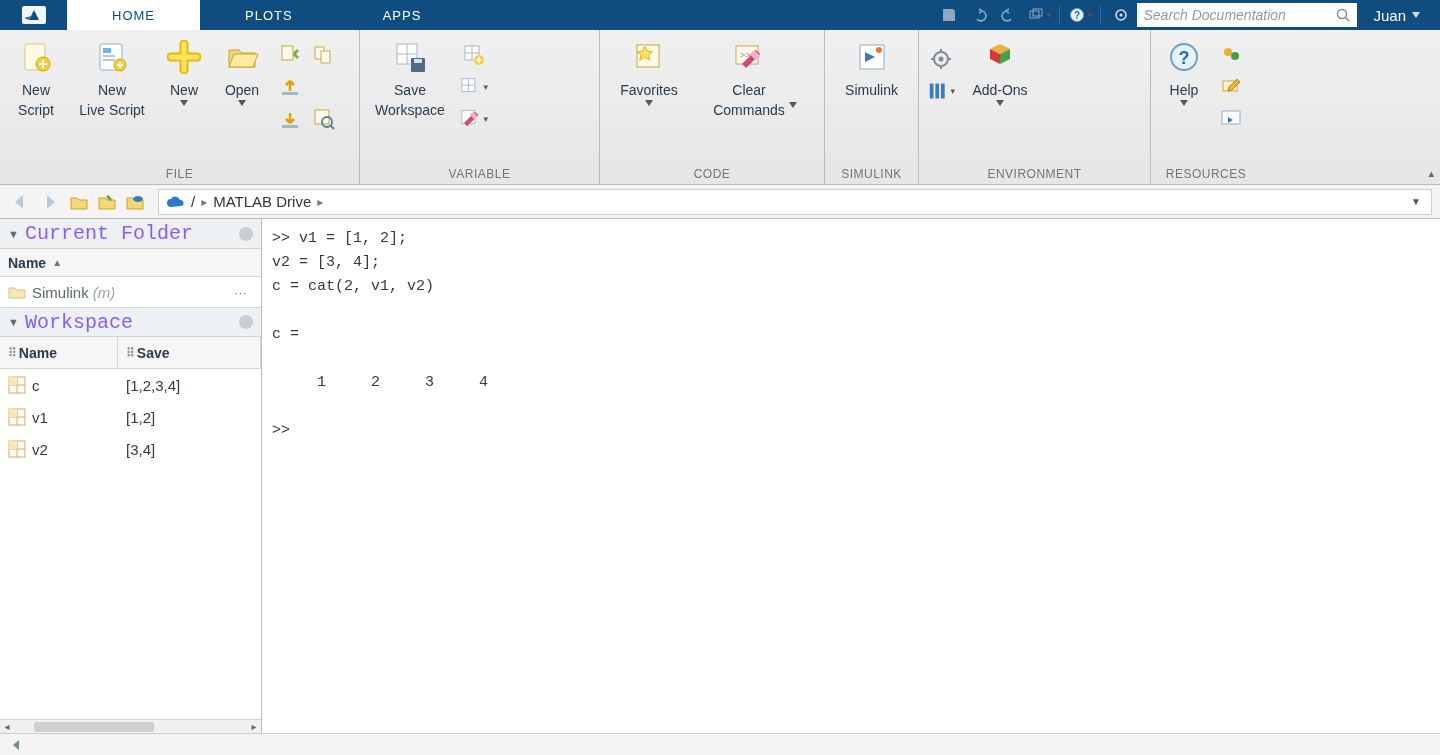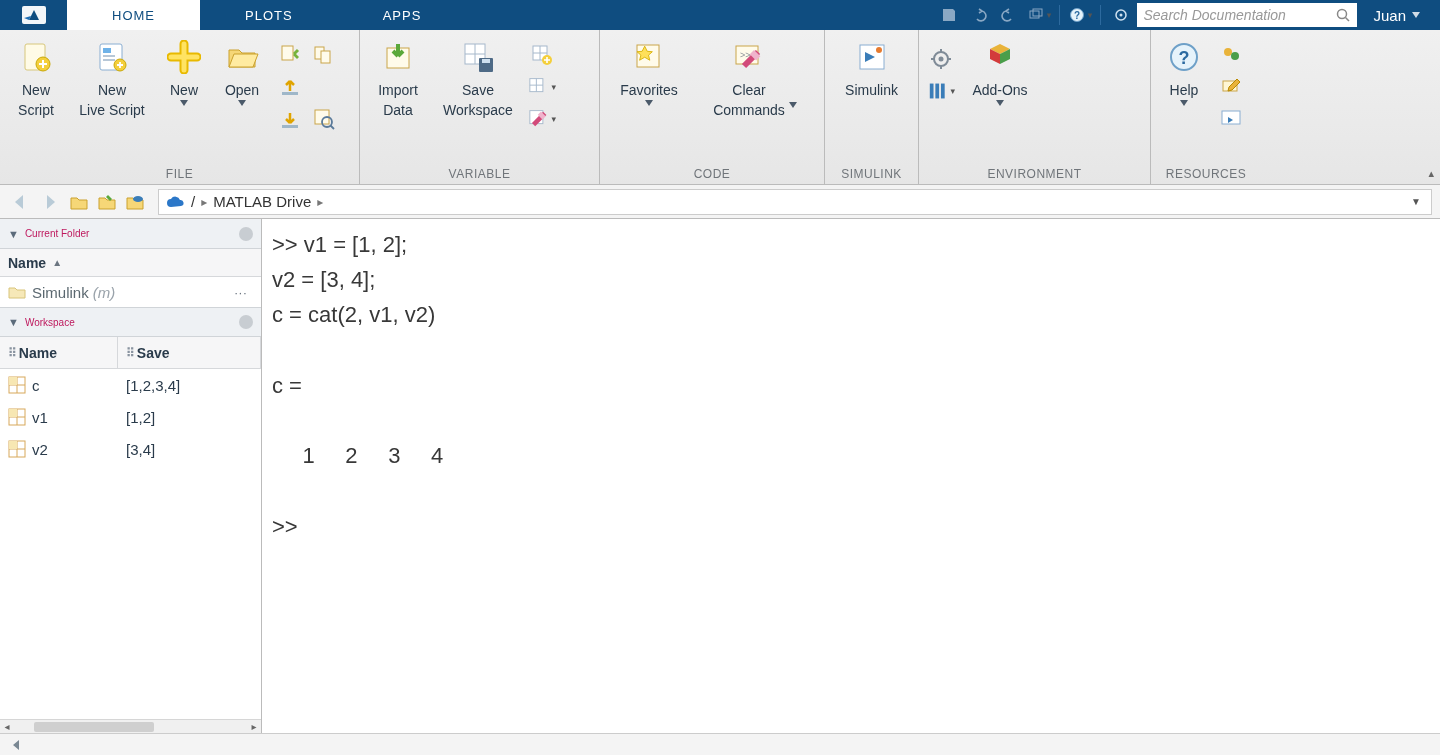--- a/index.html
+++ b/index.html
@@ -43,27 +43,27 @@
   .nav-icon svg { width:20px; height:20px; }
   .addr-box { flex:1; height:26px; border:1px solid #ccc; background:#fff; margin-left:6px; display:flex; align-items:center; padding:0 6px; gap:6px; }
   .addr-box .crumb { color:#333; font-size:15px; }
   .addr-box .crumb-sep { color:#777; font-size:12px; }
   .addr-box .cloud { color:#2b77c8; }
   .addr-drop { margin-left:auto; color:#555; font-size:10px; cursor:pointer; padding:4px;}
   
   
   .main { display:flex; height: calc(755px - 30px - 155px - 34px - 22px); }
   .left-panes { width:262px; display:flex; flex-direction:column; border-right:1px solid #bbb; min-width:0;}
-  .command-window { flex:1; padding:8px 10px; font-family: Liberation Sans, sans-serif; font-size:22px; color:#383838; line-height:1.6; white-space:pre; overflow:hidden;}
+  .command-window { flex:1; padding:8px 10px; font-family: Liberation Mono, monospace; font-size:15px; color:#383838; line-height:1.6; white-space:pre; overflow:hidden;}
   .prompt { color:#383838; }
   
   
   .panel-header { height:30px; background:#eef1f4; border-bottom:1px solid #d0d4d8; display:flex; align-items:center; padding:0 8px; gap:6px; }
   .panel-header .chevron { color:#5b6b7b; font-size:11px; }
-  .panel-header .title { font-size:10px; color:#be185d; flex:1; }
+  .panel-header .title { font-size:20px; color:#8b5cf6; flex:1;font-family:Liberation Mono, monospace; }
   .panel-header .dot { width:14px; height:14px; border-radius:50%; background:#c8cdd2; }
   
   .cf-cols { height:28px; border-bottom:1px solid #d6d8db; display:flex; align-items:center; padding:0 8px; gap:6px; background:#f6f6f7;}
   .cf-cols .name-col { font-size:14px; color:#2a3b4b; font-weight:bold; }
   .cf-cols .sort { color:#6b7580; font-size:10px;}
   .cf-row { height:30px; display:flex; align-items:center; padding:0 8px; gap:6px; }
   .cf-row .folder-ico { width:18px; height:16px; }
   .cf-row .rname { color:#5b6870; font-size:15px; }
   .cf-row .dots { color:#6b7580; margin-left:auto; padding-right:6px;}
   
@@ -245,30 +245,20 @@
               <line x1="17.5" y1="17.5" x2="21" y2="21" stroke="#5a7a9a" stroke-width="1.8"></line>
             </svg>
           </div>
       </div>
     </div>
     <div class="section-label">FILE</div>
   </div>
 
   <div class="section" style="width:240px">
     <div class="section-body">
-      <div class="big-btn" style="width:64px">
-        <div class="icon-slot">
-            <svg viewBox="0 0 34 34">
-              <rect x="6" y="8" width="22" height="20" fill="#fffbea" stroke="#caa54a"></rect>
-              <path d="M17 4v12m0 0l-5-5m5 5l5-5" stroke="#5aa83a" stroke-width="4" fill="none"></path>
-            </svg>
-          </div>
-        <div class="lbl">Import
-Data</div>
-      </div>
       <div class="big-btn" style="width:88px">
         <div class="icon-slot">
             <svg viewBox="0 0 34 34">
               <rect x="4" y="4" width="20" height="20" fill="#fff" stroke="#a6b8cb"></rect>
               <line x1="4" y1="14" x2="24" y2="14" stroke="#a6b8cb"></line>
               <line x1="14" y1="4" x2="14" y2="24" stroke="#a6b8cb"></line>
               <rect x="18" y="18" width="14" height="14" rx="1" fill="#4e6a86"></rect>
               <rect x="21" y="19" width="8" height="4" fill="#cfe0ef"></rect>
             </svg>
           </div>

